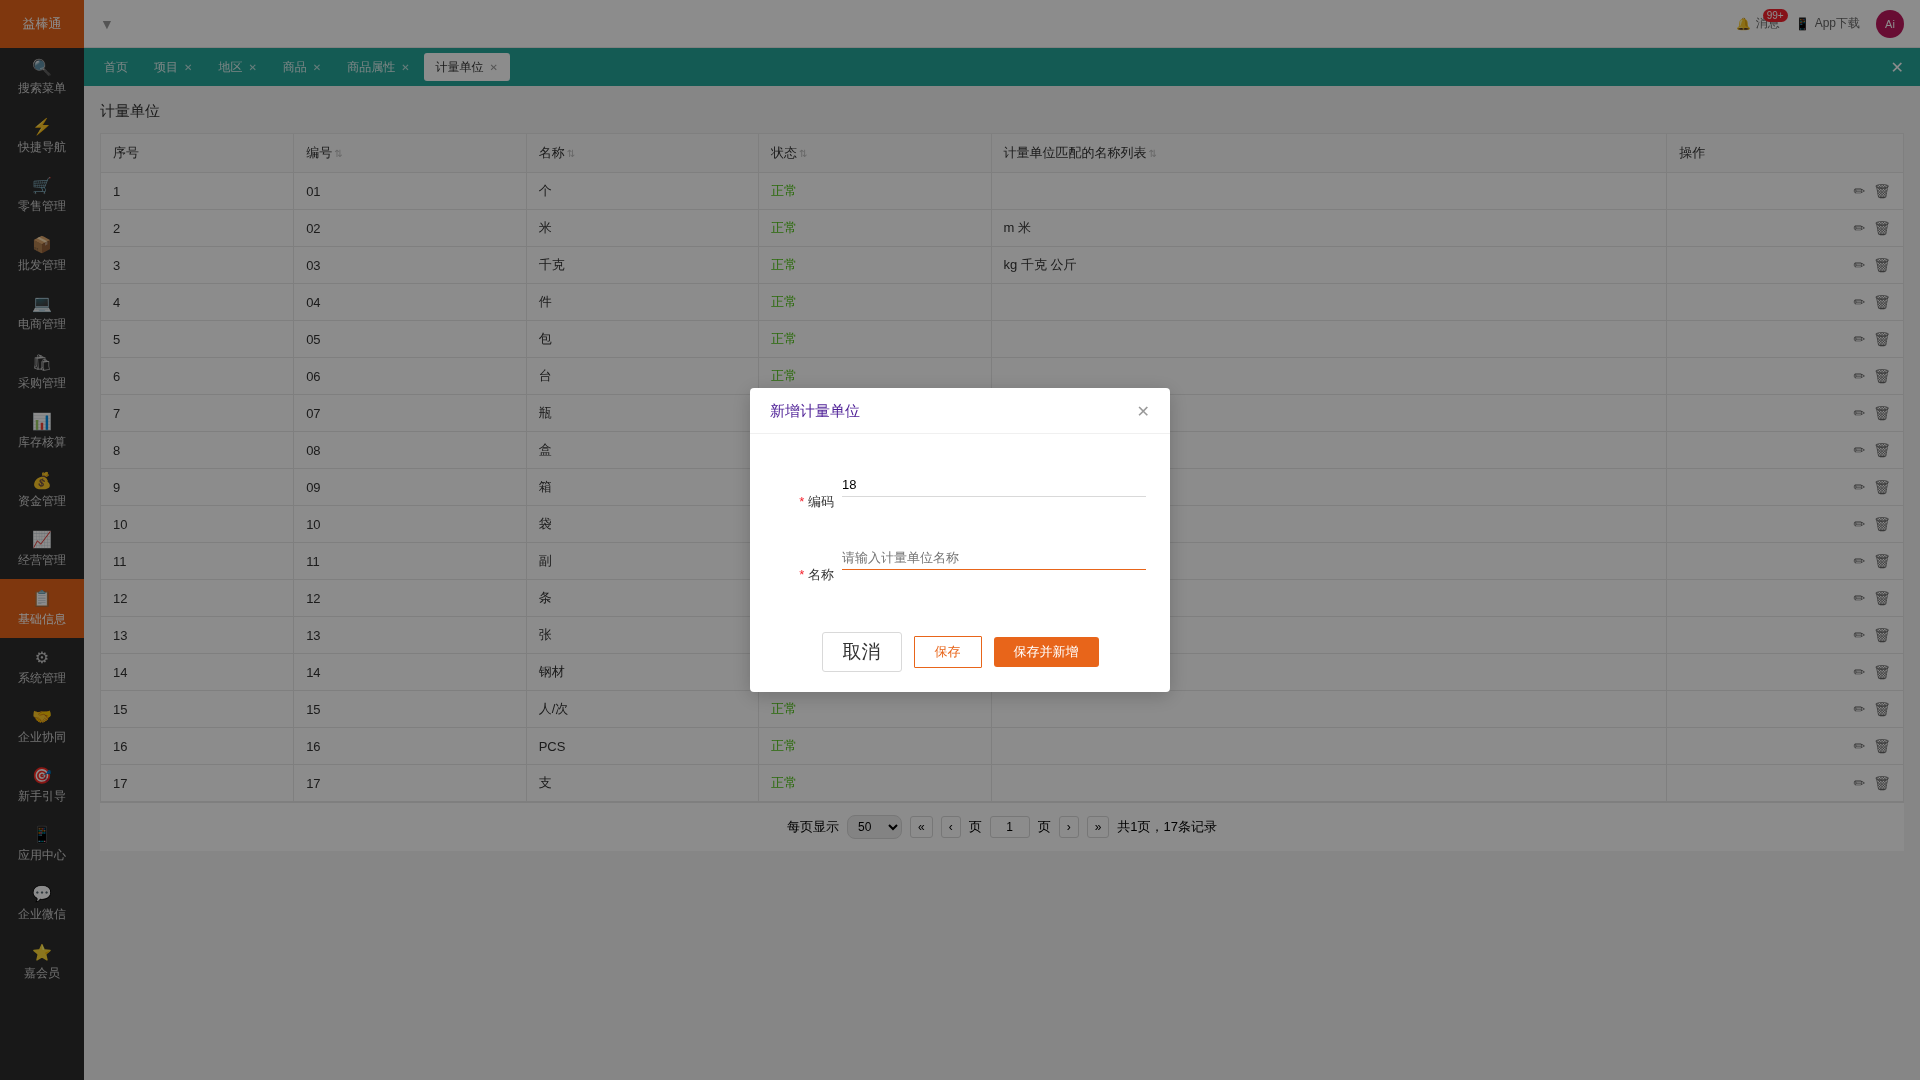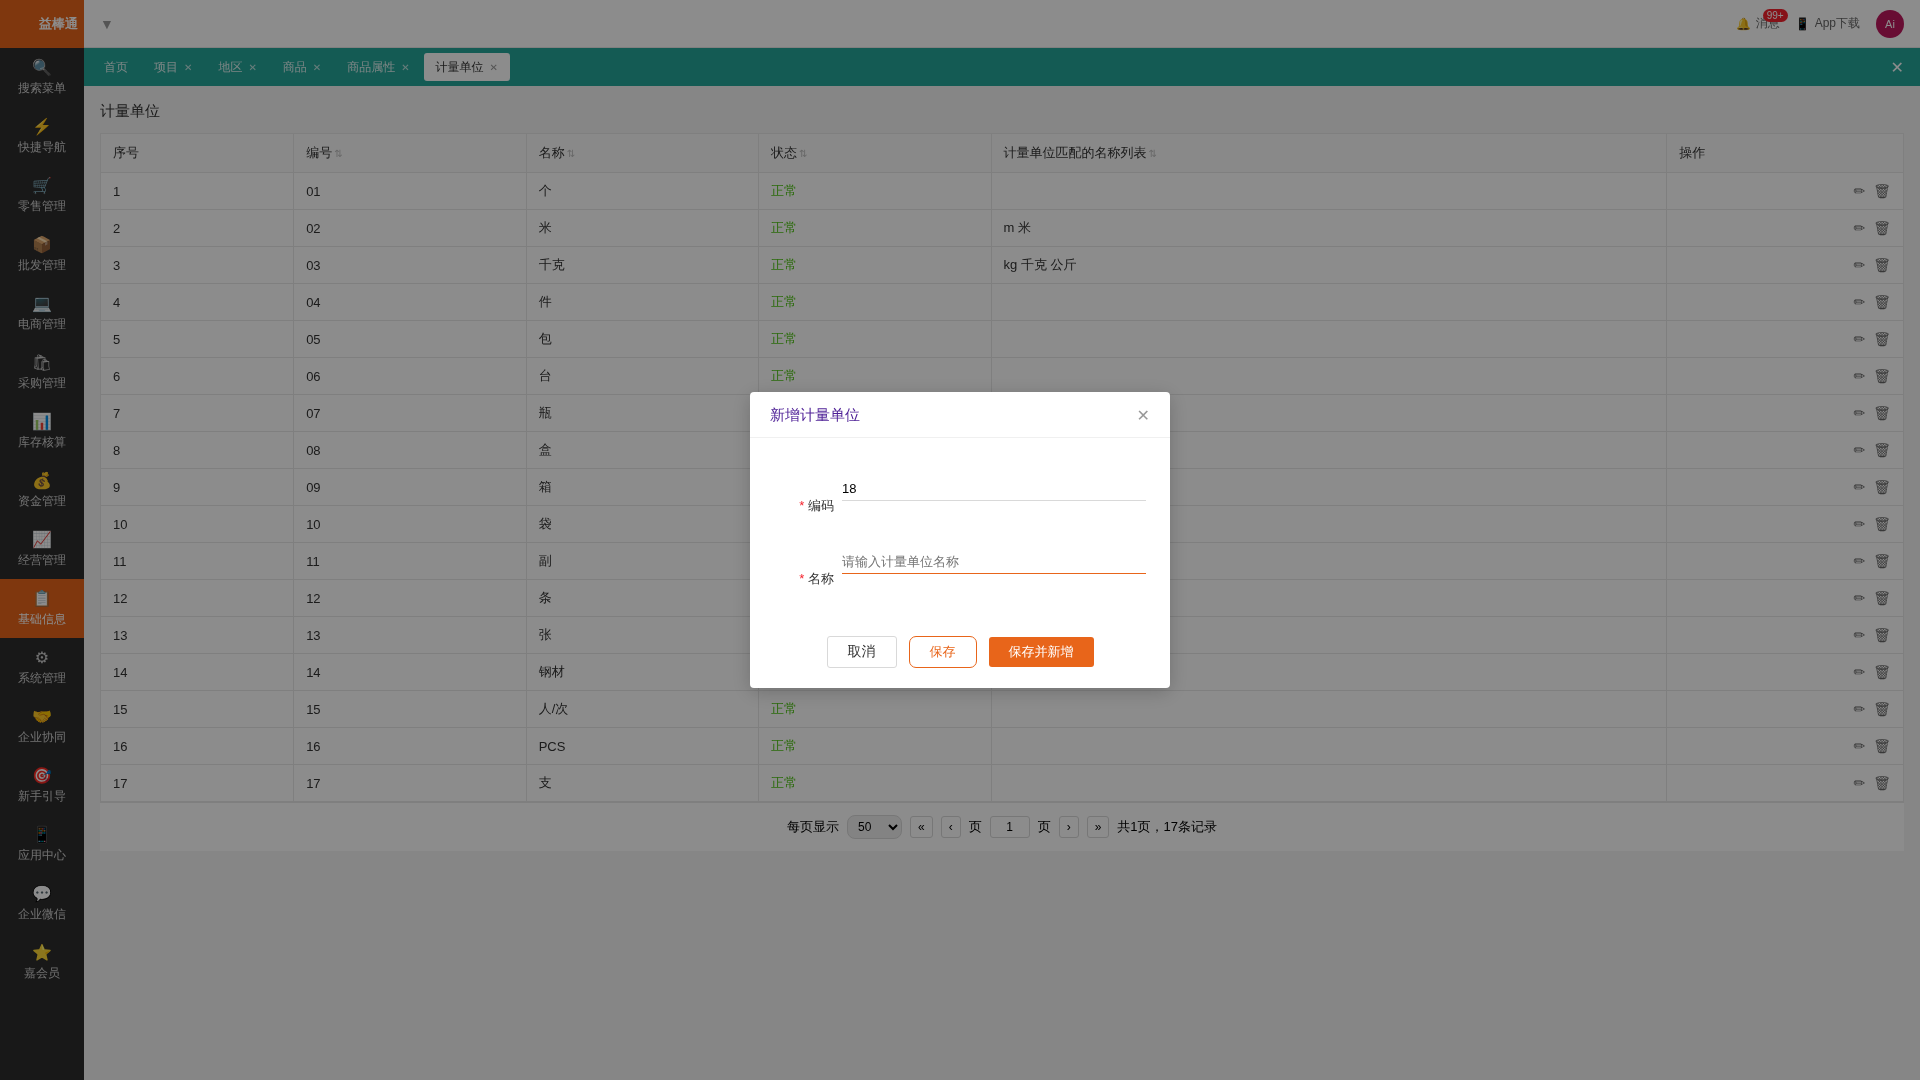--- a/index.html
+++ b/index.html
@@ -12,24 +12,24 @@
       display: flex;
       flex-direction: column;
       flex-shrink: 0;
       height: 100%;
     }
     .sidebar-logo {
       background: #e8651a;
       height: 48px;
       display: flex;
       align-items: center;
-      justify-content: flex-end;
+      justify-content: center;
       color: white;
       font-size: 18px;
-      font-weight: bold;
+      font-weight: normal;
       padding: 6px;
     }
     .sidebar-item {
       color: #ccc;
       font-size: 12px;
       text-align: center;
       padding: 10px 4px;
       cursor: pointer;
       display: flex;
       flex-direction: column;
@@ -249,29 +249,29 @@
       justify-content: center;
       padding: 12px 20px 20px;
       gap: 12px;
     }
     .btn-cancel {
       border: 1px solid #d9d9d9;
       background: #fff;
       padding: 6px 20px;
       border-radius: 3px;
       cursor: pointer;
-      font-size: 14px;
+      font-size: 19px;
       color: #333;
     }
     .btn-save {
       border: 1px solid #e8651a;
       background: #fff;
       color: #e8651a;
       padding: 6px 20px;
-      border-radius: 7px;
+      border-radius: 1px;
       cursor: pointer;
       font-size: 13px;
     }
     .btn-save-new {
       background: #e8651a;
       color: white;
       border: none;
       padding: 6px 20px;
       border-radius: 3px;
       cursor: pointer;

